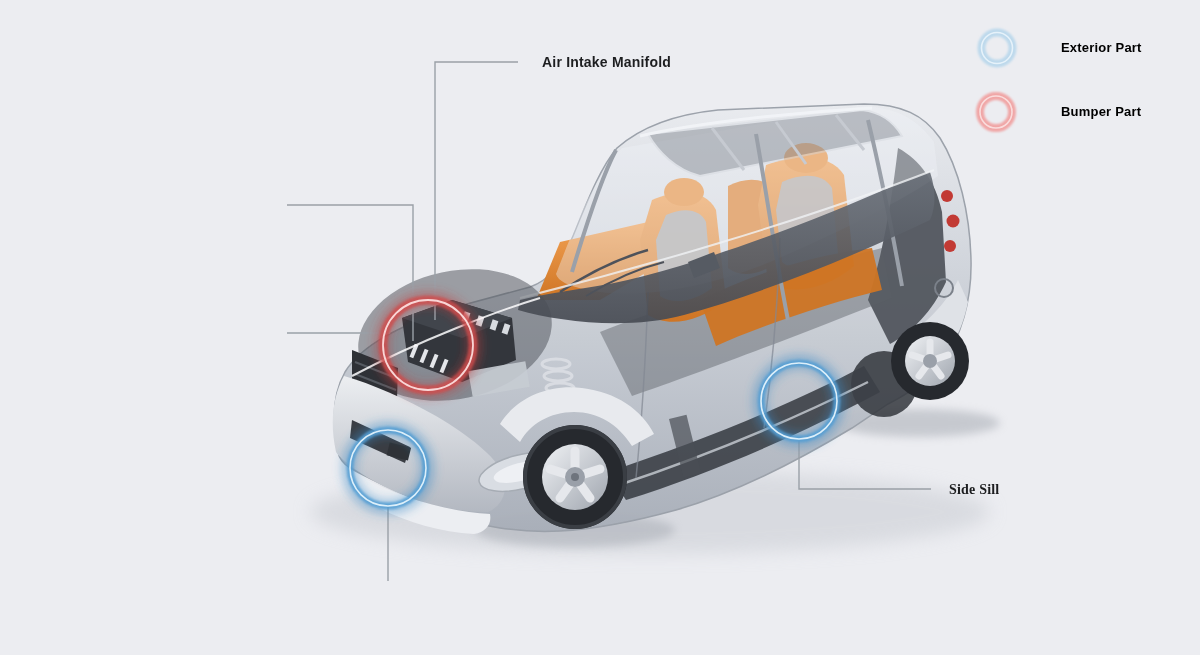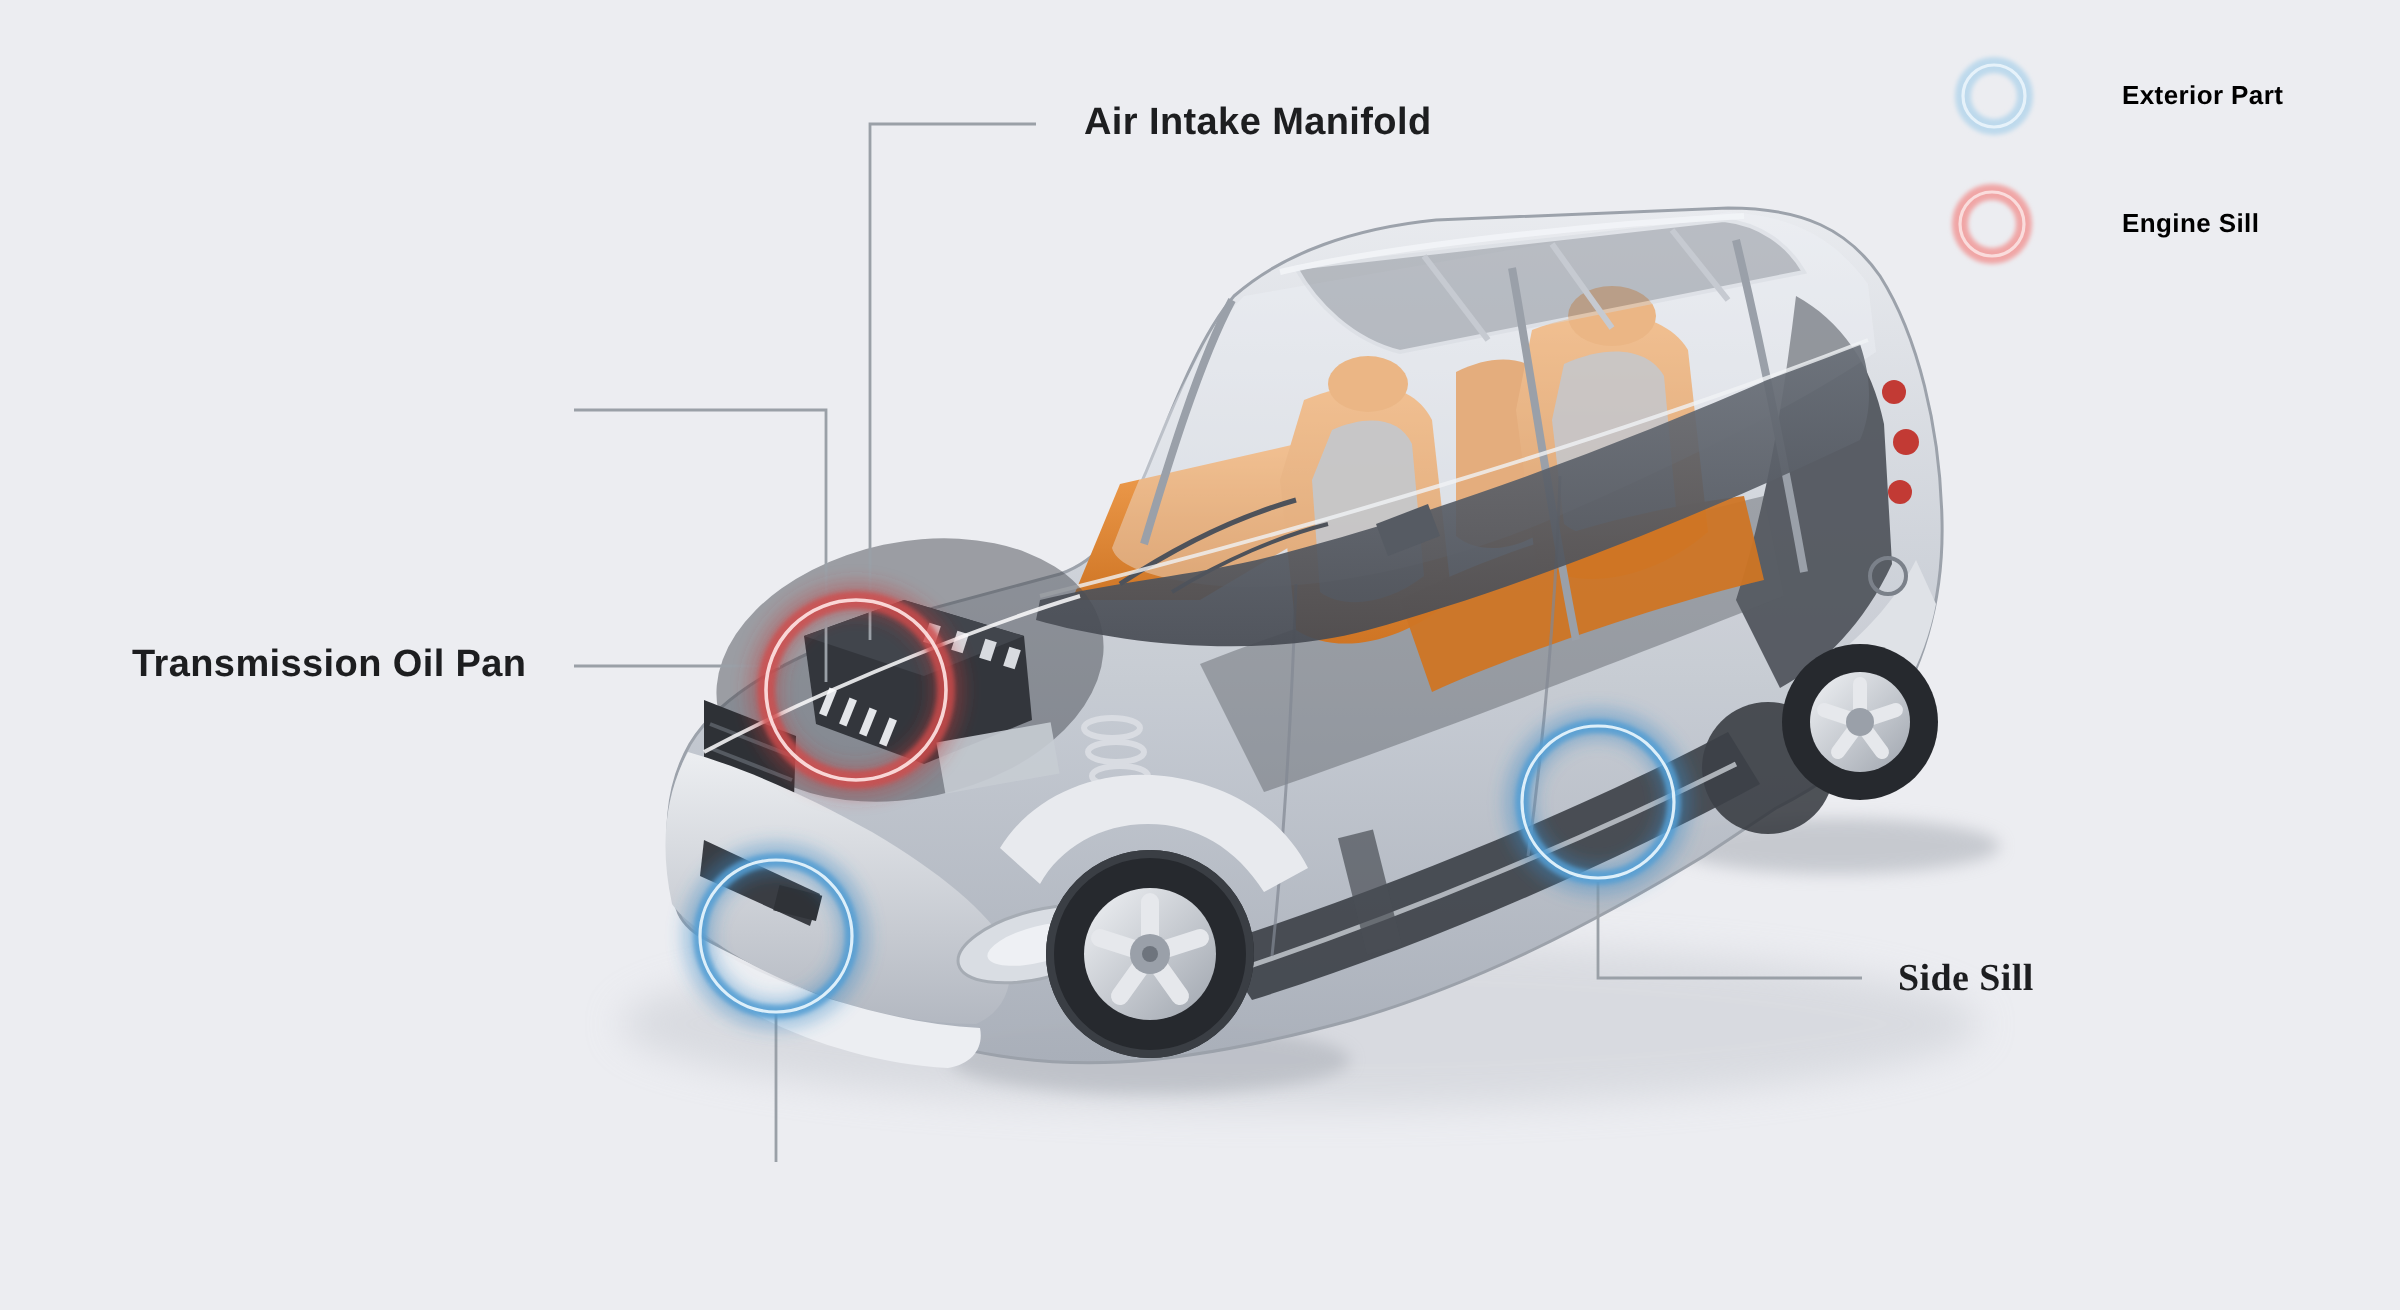--- a/index.html
+++ b/index.html
@@ -6,21 +6,21 @@
   .stage{
     position:relative;
     width:1200px;height:655px;
     background:#ecedf1;
     overflow:hidden;
     font-family:"Liberation Sans", sans-serif;
   }
   .art{position:absolute;left:0;top:0;}
   .part-label{
     position:absolute;
-    font-size:19px;line-height:22px;font-weight:600;
+    font-size:14px;line-height:22px;font-weight:600;
     color:#1d1e20;letter-spacing:.2px;white-space:nowrap;
   }
   .legend-label{
     position:absolute;
     font-size:13px;line-height:22px;font-weight:700;
     color:#000000;letter-spacing:.2px;white-space:nowrap;margin-left:16px;
   }
 </style>
 </head>
 <body>
@@ -241,19 +241,18 @@
       <circle cx="997" cy="48" r="15.5" stroke="#bdd9ec" stroke-width="8" fill="none" filter="url(#blur1)"></circle>
       <circle cx="997" cy="48" r="15.5" stroke="#e6f2fa" stroke-width="1.6" fill="none"></circle>
     </g>
     <g>
       <circle cx="996" cy="112" r="16" stroke="#f0a6a6" stroke-width="8" fill="none" filter="url(#blur1)"></circle>
       <circle cx="996" cy="112" r="16" stroke="#fadcdc" stroke-width="1.6" fill="none"></circle>
     </g>
   </svg>
 
   <div class="part-label" style="left:542px;top:51px;">Air Intake Manifold</div>
-  <div class="part-label" style="left:66px;top:322px;">Transmission Oil Pan</div>
   <div class="part-label" style="left:949px;top:479px;font-family:Liberation Serif, serif;">Side Sill</div>
 
   <div class="legend-label" style="left:1045px;top:37px;">Exterior Part</div>
-  <div class="legend-label" style="left:1045px;top:101px;">Engine Sill</div>
+  <div class="legend-label" style="left:1045px;top:101px;">Bumper Part</div>
 
 </div>
 
 </body></html>

